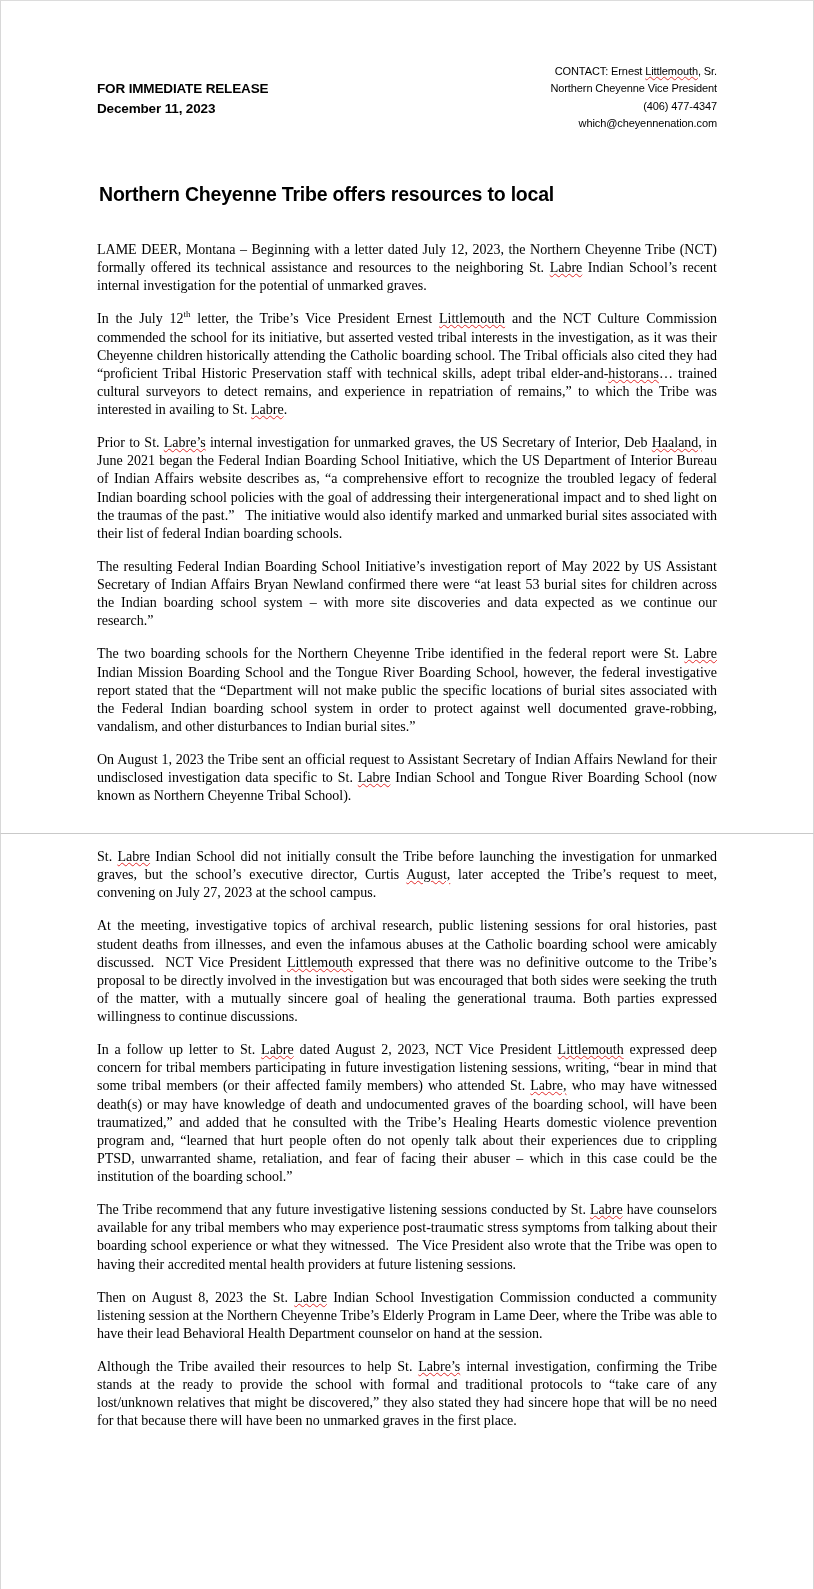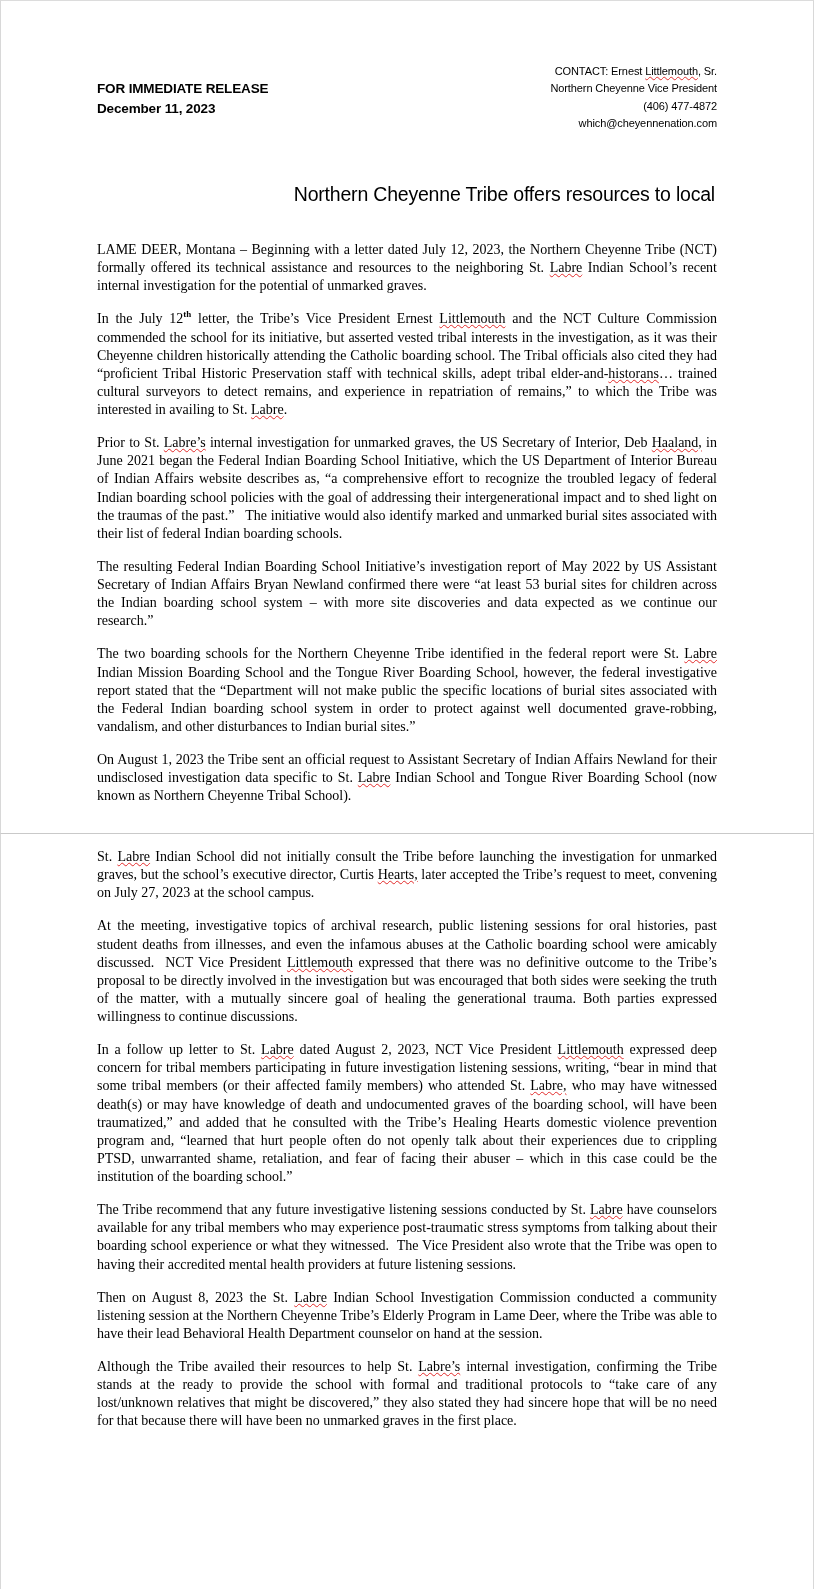--- a/index.html
+++ b/index.html
@@ -63,24 +63,24 @@
   .contact-block .spell {
     text-decoration: underline;
     text-decoration-style: wavy;
     text-decoration-color: #e03030;
     text-decoration-thickness: 1px;
     text-underline-offset: 1px;
   }
   
   .headline {
     font-family: "Liberation Sans", "DejaVu Sans", sans-serif;
-    font-weight: normal;
+    font-weight: bold;
     font-size: 19.5px;
     line-height: 1.36;
-    text-align: right;
+    text-align: left;
     margin: 48px 2px 0 2px;
     letter-spacing: -0.2px;
   }
   
   .body-copy {
     margin-top: 34px;
   }
   .page-two .body-copy { margin-top: 0; }
   p.para {
     font-size: 14px;
@@ -90,21 +90,21 @@
     hyphens: none;
   }
   p.para:last-child { margin-bottom: 0; }
   .sp {
     text-decoration: underline;
     text-decoration-style: wavy;
     text-decoration-color: #e22a2a;
     text-decoration-thickness: 1px;
     text-underline-offset: 1px;
   }
-  sup { font-size: 0.64em; vertical-align: super; line-height: 0; font-weight: bold; }
+  sup { font-size: 0.64em; vertical-align: super; line-height: 0; }
   
   .more-marker {
     font-family: "Liberation Sans", "DejaVu Sans", sans-serif;
     font-weight: bold;
     font-size: 13.5px;
     text-align: center;
     margin-top: 62px;
   }
 </style>
 </head>
@@ -115,21 +115,21 @@
   <div class="page page-one">
 
     <div class="header-row">
       <div class="release-block">
         <div>FOR IMMEDIATE RELEASE</div>
         <div>December 11, 2023</div>
       </div>
       <div class="contact-block">
         <div><span>CONTACT: Ernest </span><span class="spell">Littlemouth</span><span>, Sr.</span></div>
         <div>Northern Cheyenne Vice President</div>
-        <div>(406) 477-4872</div>
+        <div>(406) 477-4347</div>
         <div>which@cheyennenation.com</div>
       </div>
     </div>
 
     <h1 class="headline">
       <span>Northern Cheyenne Tribe offers resources to local</span><br>
     </h1>
 
     <div class="body-copy">
       <p class="para">LAME DEER, Montana – Beginning with a letter dated July 12, 2023, the Northern Cheyenne Tribe (NCT) formally offered its technical assistance and resources to the neighboring St.&nbsp;<span class="sp">Labre</span> Indian School’s recent internal investigation for the potential of unmarked graves.</p>
@@ -143,21 +143,21 @@
       <p class="para">The two boarding schools for the Northern Cheyenne Tribe identified in the federal report were St.&nbsp;<span class="sp">Labre</span> Indian Mission Boarding School and the Tongue River Boarding School, however, the federal investigative report stated that the “Department will not make public the specific locations of burial sites associated with the Federal Indian boarding school system in order to protect against well documented grave-robbing, vandalism, and other disturbances to Indian burial sites.”</p>
 
       <p class="para">On August 1, 2023 the Tribe sent an official request to Assistant Secretary of Indian Affairs Newland for their undisclosed investigation data specific to St.&nbsp;<span class="sp">Labre</span> Indian School and Tongue River Boarding School (now known as Northern Cheyenne Tribal School).</p>
     </div>
 
     <div class="more-marker">-- MORE –</div>
   </div>
 
   <div class="page page-two">
     <div class="body-copy">
-      <p class="para">St.&nbsp;<span class="sp">Labre</span> Indian School did not initially consult the Tribe before launching the investigation for unmarked graves, but the school’s executive director, Curtis <span class="sp">Hearts,</span> later accepted the Tribe’s request to meet, convening on July 27, 2023 at the school campus.</p>
+      <p class="para">St.&nbsp;<span class="sp">Labre</span> Indian School did not initially consult the Tribe before launching the investigation for unmarked graves, but the school’s executive director, Curtis <span class="sp">August,</span> later accepted the Tribe’s request to meet, convening on July 27, 2023 at the school campus.</p>
 
       <p class="para">At the meeting, investigative topics of archival research, public listening sessions for oral histories, past student deaths from illnesses, and even the infamous abuses at the Catholic boarding school were amicably discussed.&nbsp; NCT Vice President <span class="sp">Littlemouth</span> expressed that there was no definitive outcome to the Tribe’s proposal to be directly involved in the investigation but was encouraged that both sides were seeking the truth of the matter, with a mutually sincere goal of healing the generational trauma. Both parties expressed willingness to continue discussions.</p>
 
       <p class="para">In a follow up letter to St.&nbsp;<span class="sp">Labre</span> dated August 2, 2023, NCT Vice President <span class="sp">Littlemouth</span> expressed deep concern for tribal members participating in future investigation listening sessions, writing, “bear in mind that some tribal members (or their affected family members) who attended St.&nbsp;<span class="sp">Labre,</span> who may have witnessed death(s) or may have knowledge of death and undocumented graves of the boarding school, will have been traumatized,” and added that he consulted with the Tribe’s Healing Hearts domestic violence prevention program and, “learned that hurt people often do not openly talk about their experiences due to crippling PTSD, unwarranted shame, retaliation, and fear of facing their abuser – which in this case could be the institution of the boarding school.”</p>
 
       <p class="para">The Tribe recommend that any future investigative listening sessions conducted by St.&nbsp;<span class="sp">Labre</span> have counselors available for any tribal members who may experience post-traumatic stress symptoms from talking about their boarding school experience or what they witnessed.&nbsp; The Vice President also wrote that the Tribe was open to having their accredited mental health providers at future listening sessions.</p>
 
       <p class="para">Then on August 8, 2023 the St.&nbsp;<span class="sp">Labre</span> Indian School Investigation Commission conducted a community listening session at the Northern Cheyenne Tribe’s Elderly Program in Lame Deer, where the Tribe was able to have their lead Behavioral Health Department counselor on hand at the session.</p>
 
       <p class="para">Although the Tribe availed their resources to help St.&nbsp;<span class="sp">Labre’s</span> internal investigation, confirming the Tribe stands at the ready to provide the school with formal and traditional protocols to “take care of any lost/unknown relatives that might be discovered,” they also stated they had sincere hope that will be no need for that because there will have been no unmarked graves in the first place.</p>

